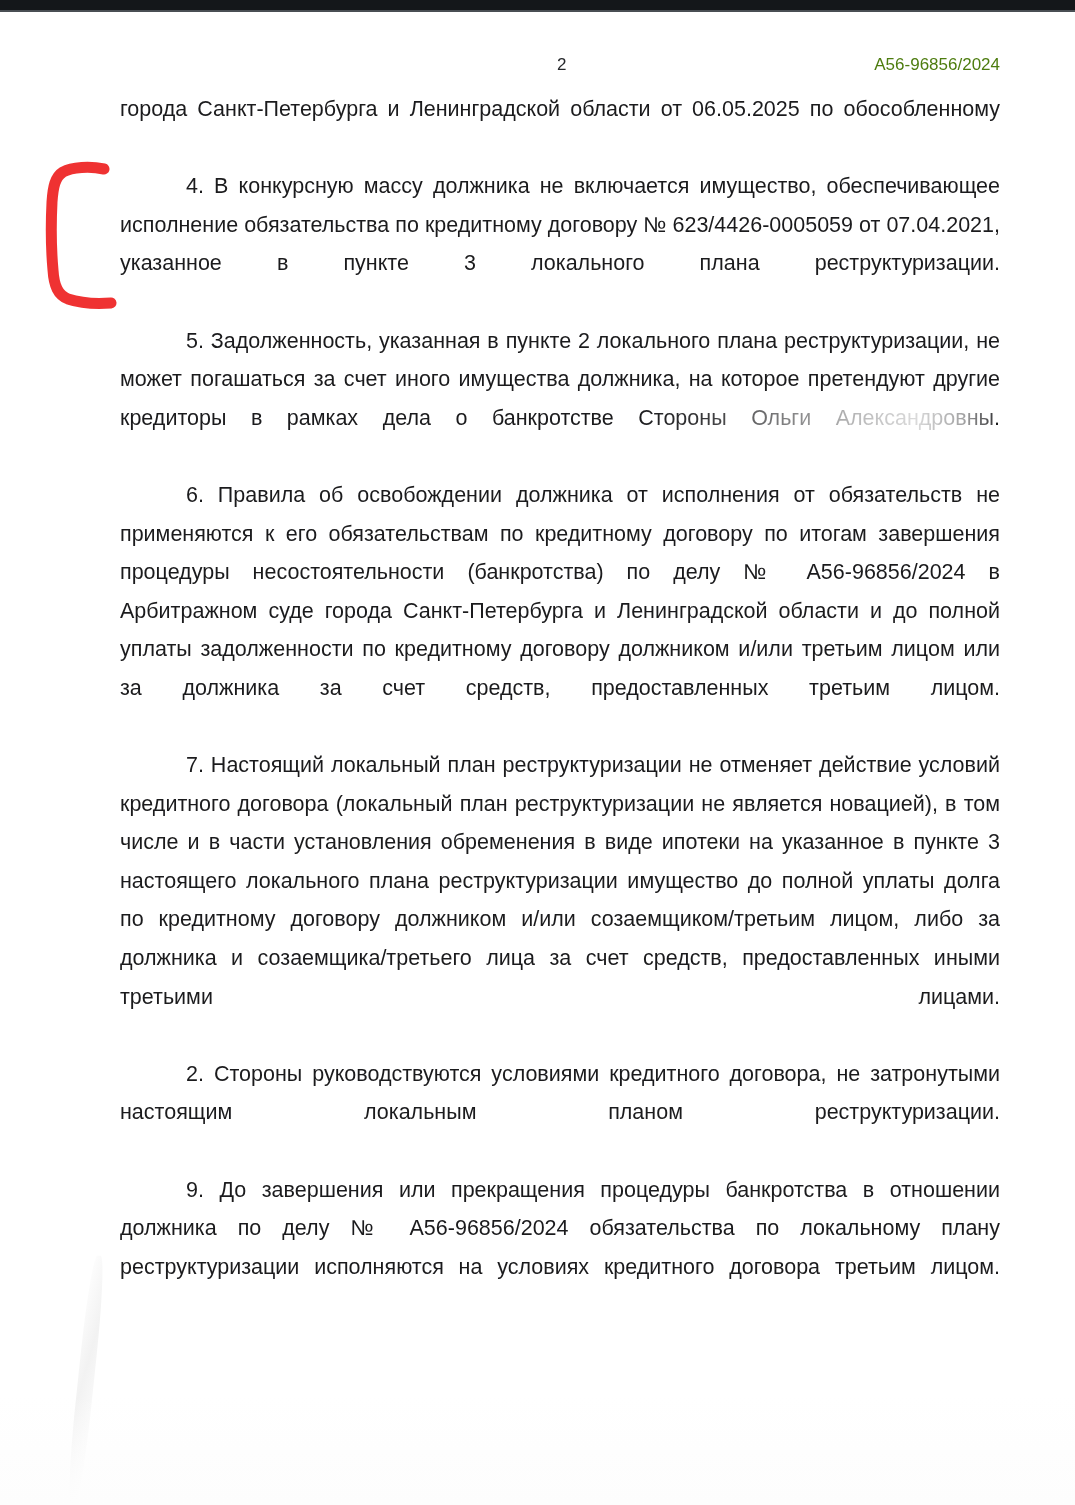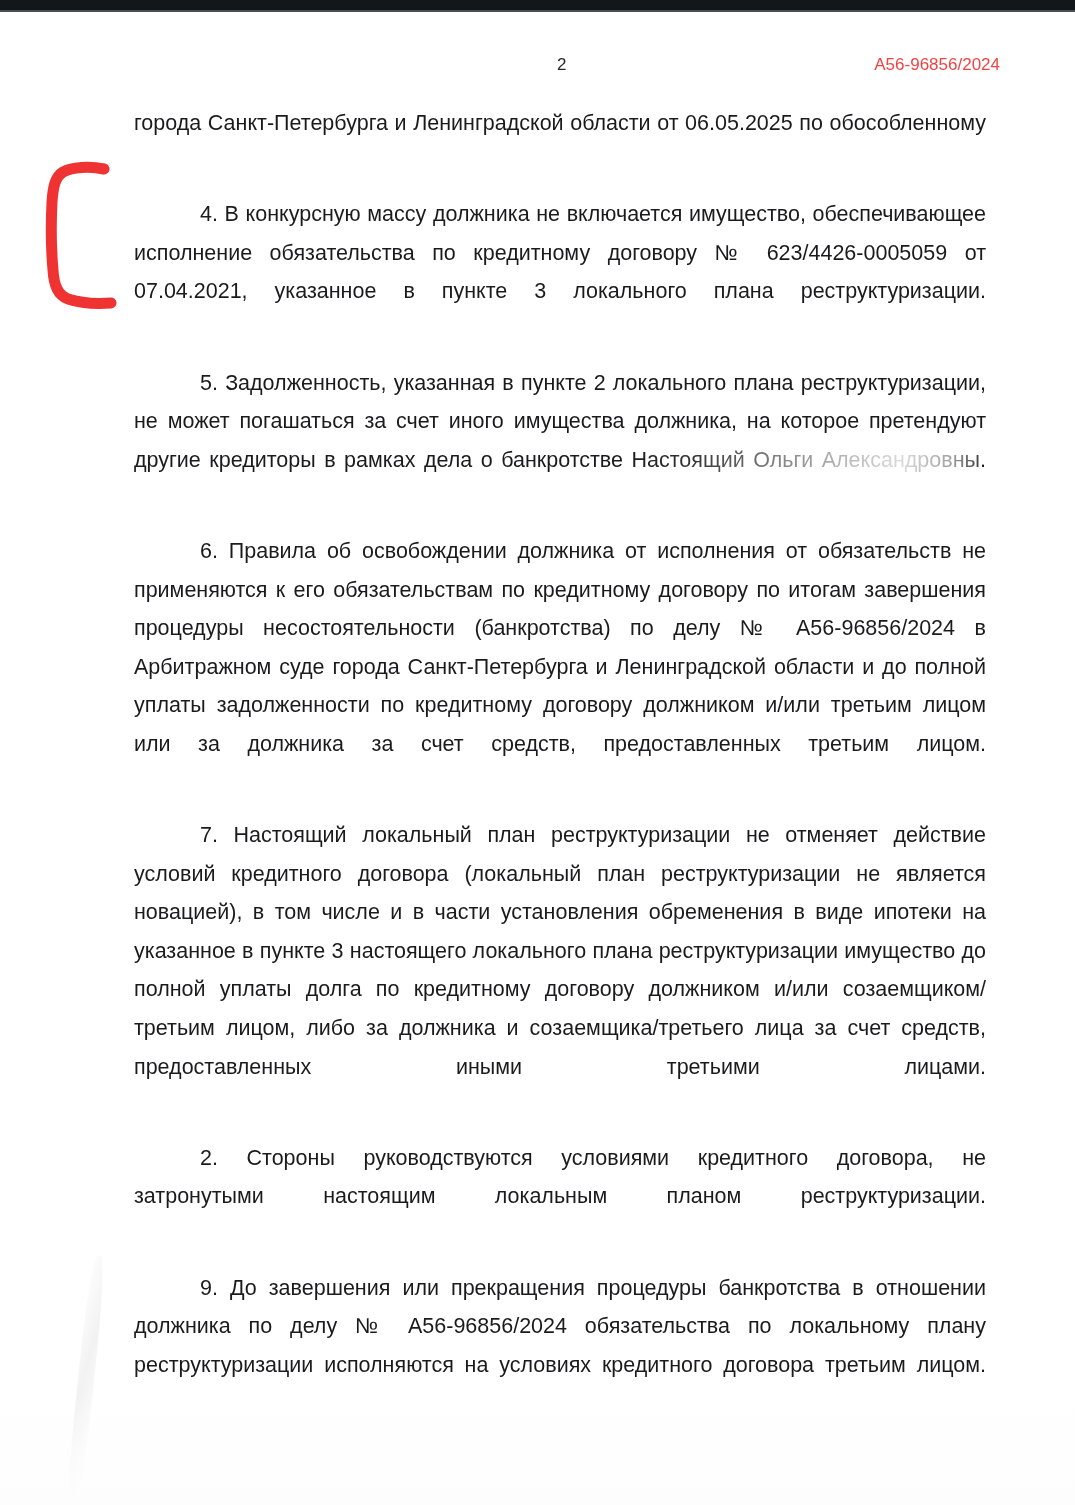--- a/index.html
+++ b/index.html
@@ -73,38 +73,38 @@
     top: 0;
     font-size: 17px;
     letter-spacing: 0px;
     color: #26282b;
   }
   #case-number-header {
     position: absolute;
     right: 0px;
     top: 0;
     font-size: 17px;
-    color: #ef4444;
+    color: #4d7c0f;
   }
 
   
   #body-text {
     position: absolute;
     top: 90px;
     left: 120px;
     width: 880px;
     font-size: 21.5px;
     line-height: 38.6px;
     text-align: justify;
     text-justify: inter-word;
     color: #1b1b1d;
   }
 
   .para {
-    margin: 14px;
+    margin: 0;
     padding: 0;
     text-indent: 66px;
     text-align: justify;
     text-justify: inter-word;
     -webkit-hyphens: none;
     hyphens: none;
   }
   .para.no-indent {
     text-indent: 0;
   }
@@ -161,21 +161,21 @@
     <span id="case-number-header">A56-96856/2024</span>
   </div>
 
   <div id="body-text">
 
     <p class="para no-indent"><span>города Санкт-Петербурга и Ленинградской области от 06.05.2025 по обособленному</span></p>
 
 
     <p class="para">4. В конкурсную массу должника не включается имущество, обеспечивающее исполнение обязательства по кредитному договору № 623/4426-0005059 от 07.04.2021, указанное в пункте 3 локального плана реструктуризации.</p>
 
-    <p class="para"><span>5. Задолженность, указанная в пункте 2 локального плана реструктуризации, не может погашаться за счет иного имущества должника, на которое претендуют другие кредиторы в рамках дела о банкротстве </span><span class="faded-name">Настоящий Ольги Александровны</span><span>.</span></p>
+    <p class="para"><span>5. Задолженность, указанная в пункте 2 локального плана реструктуризации, не может погашаться за счет иного имущества должника, на которое претендуют другие кредиторы в рамках дела о банкротстве </span><span class="faded-name">Стороны Ольги Александровны</span><span>.</span></p>
 
     <p class="para">6. Правила об освобождении должника от исполнения от обязательств не применяются к его обязательствам по кредитному договору по итогам завершения процедуры несостоятельности (банкротства) по делу № А56-96856/2024 в Арбитражном суде города Санкт-Петербурга и Ленинградской области и до полной уплаты задолженности по кредитному договору должником и/или третьим лицом или за должника за счет средств, предоставленных третьим лицом.</p>
 
 
     <p class="para">7. Настоящий локальный план реструктуризации не отменяет действие условий кредитного договора (локальный план реструктуризации не является новацией), в том числе и в части установления обременения в виде ипотеки на указанное в пункте 3 настоящего локального плана реструктуризации имущество до полной уплаты долга по кредитному договору должником и/или созаемщиком/третьим лицом, либо за должника и созаемщика/третьего лица за счет средств, предоставленных иными третьими лицами.</p>
 
     <p class="para">2. Стороны руководствуются условиями кредитного договора, не затронутыми настоящим локальным планом реструктуризации.</p>
 
     <p class="para">9. До завершения или прекращения процедуры банкротства в отношении должника по делу № А56-96856/2024 обязательства по локальному плану реструктуризации исполняются на условиях кредитного договора третьим лицом.</p>
 

